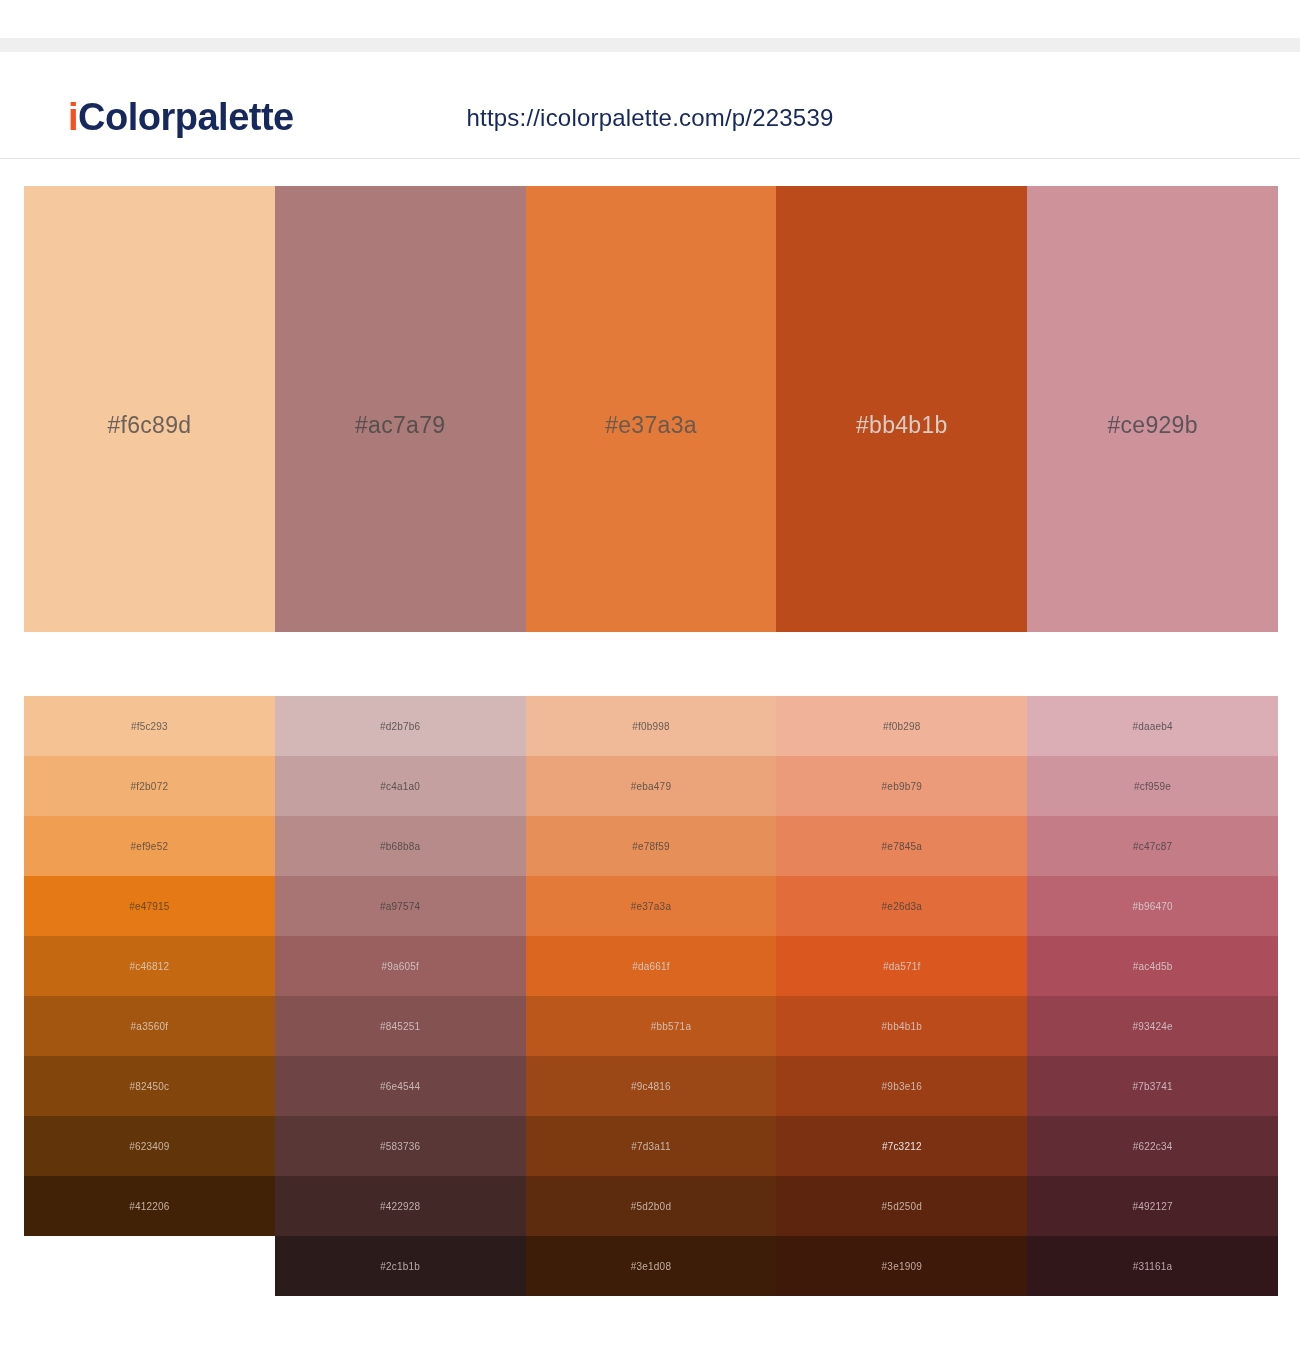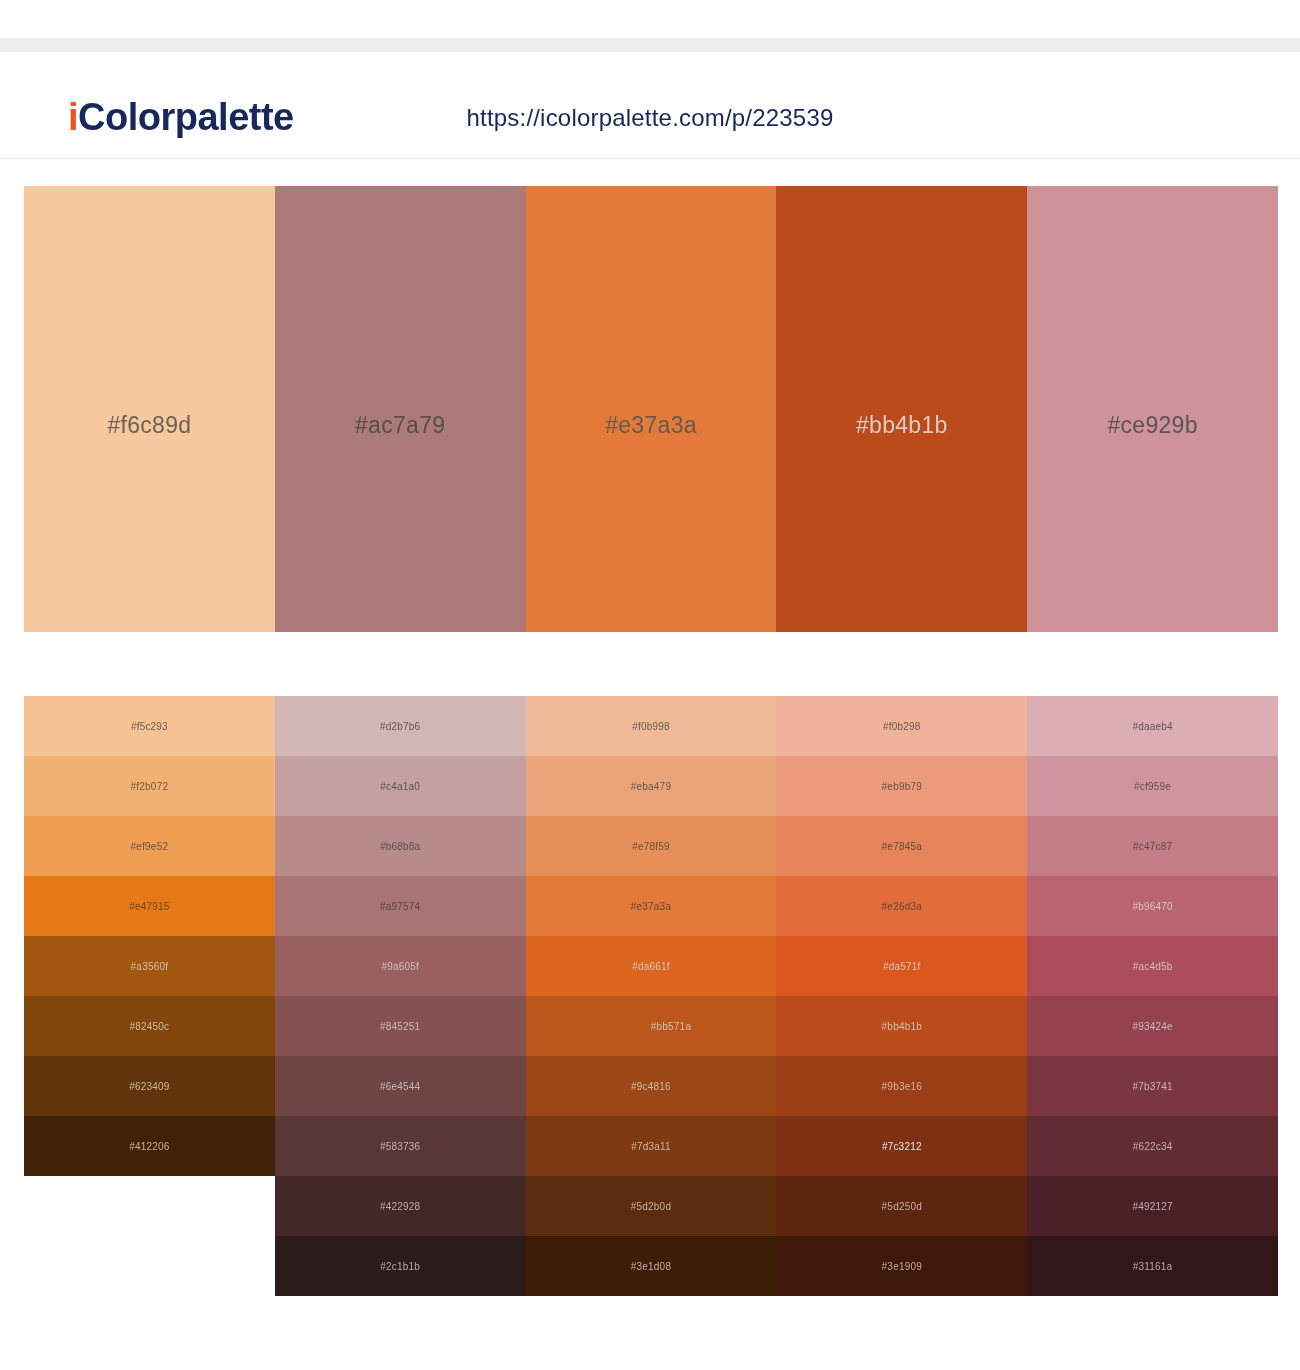--- a/index.html
+++ b/index.html
@@ -142,20 +142,21 @@
         <span class="label" style="color: rgb(93, 84, 90);">#ce929b</span>
       </div>
     </div>
 
   <div class="shade-grid">
       <div class="shade-col">
         <div class="shade-cell" style="background: rgb(245, 194, 147); color: rgb(107, 97, 88);">#f5c293</div>
         <div class="shade-cell" style="background: rgb(242, 176, 114); color: rgb(107, 90, 72);">#f2b072</div>
         <div class="shade-cell" style="background: rgb(239, 158, 82); color: rgb(106, 85, 64);">#ef9e52</div>
         <div class="shade-cell" style="background: rgb(228, 121, 21); color: rgb(107, 74, 33);">#e47915</div>
+        <div class="shade-cell" style="background: rgb(196, 104, 18); color: rgb(216, 194, 174);">#c46812</div>
         <div class="shade-cell" style="background: rgb(163, 86, 15); color: rgb(212, 190, 171);">#a3560f</div>
         <div class="shade-cell" style="background: rgb(130, 69, 12); color: rgb(207, 186, 167);">#82450c</div>
         <div class="shade-cell" style="background: rgb(98, 52, 9); color: rgb(202, 181, 163);">#623409</div>
         <div class="shade-cell" style="background: rgb(65, 34, 6); color: rgb(198, 177, 160);">#412206</div>
       </div>
       <div class="shade-col">
         <div class="shade-cell" style="background: rgb(210, 183, 182); color: rgb(95, 88, 86);">#d2b7b6</div>
         <div class="shade-cell" style="background: rgb(196, 161, 160); color: rgb(91, 83, 82);">#c4a1a0</div>
         <div class="shade-cell" style="background: rgb(182, 139, 138); color: rgb(87, 79, 78);">#b68b8a</div>
         <div class="shade-cell" style="background: rgb(169, 117, 116); color: rgb(83, 73, 71);">#a97574</div>

